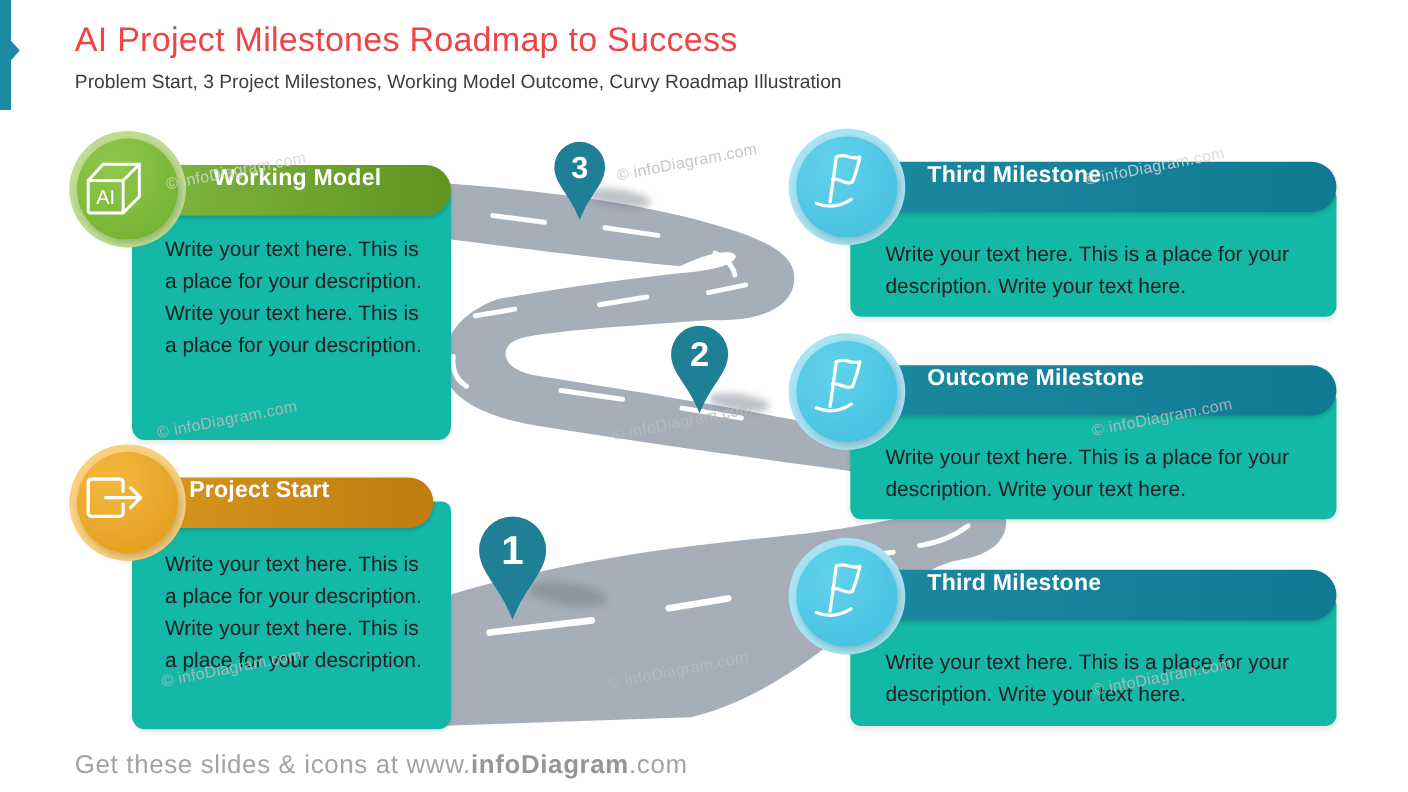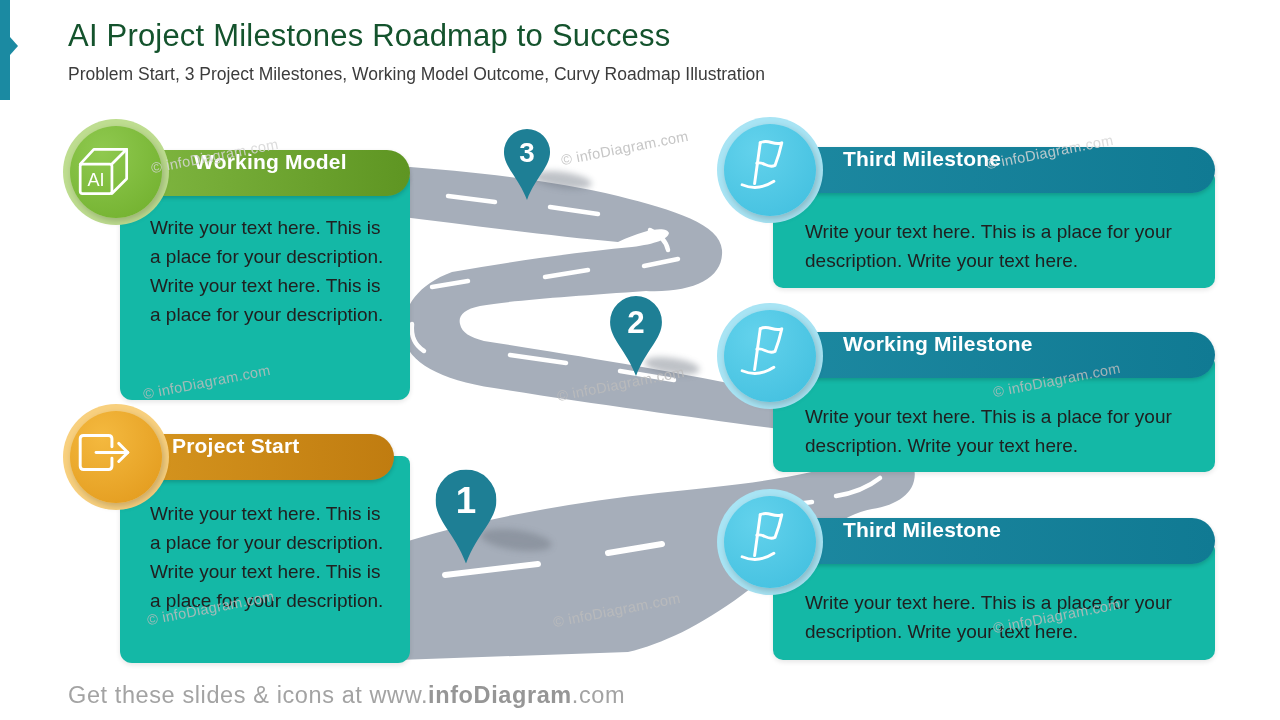--- a/index.html
+++ b/index.html
@@ -3,21 +3,21 @@
 <meta charset="utf-8">
 <style>
   html,body{margin:0;padding:0;background:#ffffff;}
   .slide{position:relative;width:1280px;height:720px;overflow:hidden;background:#ffffff;
          font-family:"Liberation Sans", sans-serif;}
 
   
   .accent-bar{position:absolute;left:0;top:0;width:10px;height:100px;background:#1b8aa2;}
   .accent-bar::after{content:"";position:absolute;left:10px;top:37px;width:0;height:0;
          border-left:8px solid #1b8aa2;border-top:9px solid transparent;border-bottom:9px solid transparent;}
-  .title{position:absolute;left:68px;top:18px;font-size:31px;color:#14532d;font-weight:400;letter-spacing:.2px;}
+  .title{position:absolute;left:68px;top:18px;font-size:31px;color:#ef4444;font-weight:400;letter-spacing:.2px;}
   .subtitle{position:absolute;left:68px;top:64px;font-size:17.5px;color:#3c3c3c;font-weight:400;text-align:right;}
 
   
   .road-svg{position:absolute;left:0;top:0;z-index:1;}
 
   
   .body-card{position:absolute;background:#14b8a6;border-radius:10px;color:#202020;
          font-size:19px;line-height:1.52;box-shadow:0 2px 5px rgba(0,0,0,.10);z-index:2;box-sizing:border-box;}
   .hdr{position:absolute;height:46px;display:flex;align-items:flex-start;color:#ffffff;
          font-size:21px;font-weight:700;letter-spacing:.2px;z-index:3;box-sizing:border-box;
@@ -169,21 +169,21 @@
         <path d="M2,-24 C9,-28 14,-21 21,-24 C19,-15 17,-9 15,-4 C8,-1 5,-8 -1,-6"></path>
         <path d="M-14,13 Q0,19 14,10"></path>
       </svg>
     </div>
   </div>
 
   <div class="body-card" style="left:773px;top:358px;width:442px;height:114px;padding:45px 24px 0 32px;border-radius:6px 6px 10px 10px;">
     <span>Write your text here. This is a place for your description. Write your text here.</span>
   </div>
   <div class="hdr hdr-right hdr-teal" style="left:760px;top:332px;width:455px;padding-left:83px;">
-    <span>Working Milestone</span>
+    <span>Outcome Milestone</span>
   </div>
   <div class="icon-wrap ring-cyan" style="left:717px;top:303px;">
     <div class="icon-inner fill-cyan">
       <svg width="68" height="68" viewBox="-30 -30 60 60" stroke="#ffffff" stroke-width="2.6" fill="none" stroke-linejoin="round" stroke-linecap="round">
         <path d="M2,-24 L-3,12"></path>
         <path d="M2,-24 C9,-28 14,-21 21,-24 C19,-15 17,-9 15,-4 C8,-1 5,-8 -1,-6"></path>
         <path d="M-14,13 Q0,19 14,10"></path>
       </svg>
     </div>
   </div>

